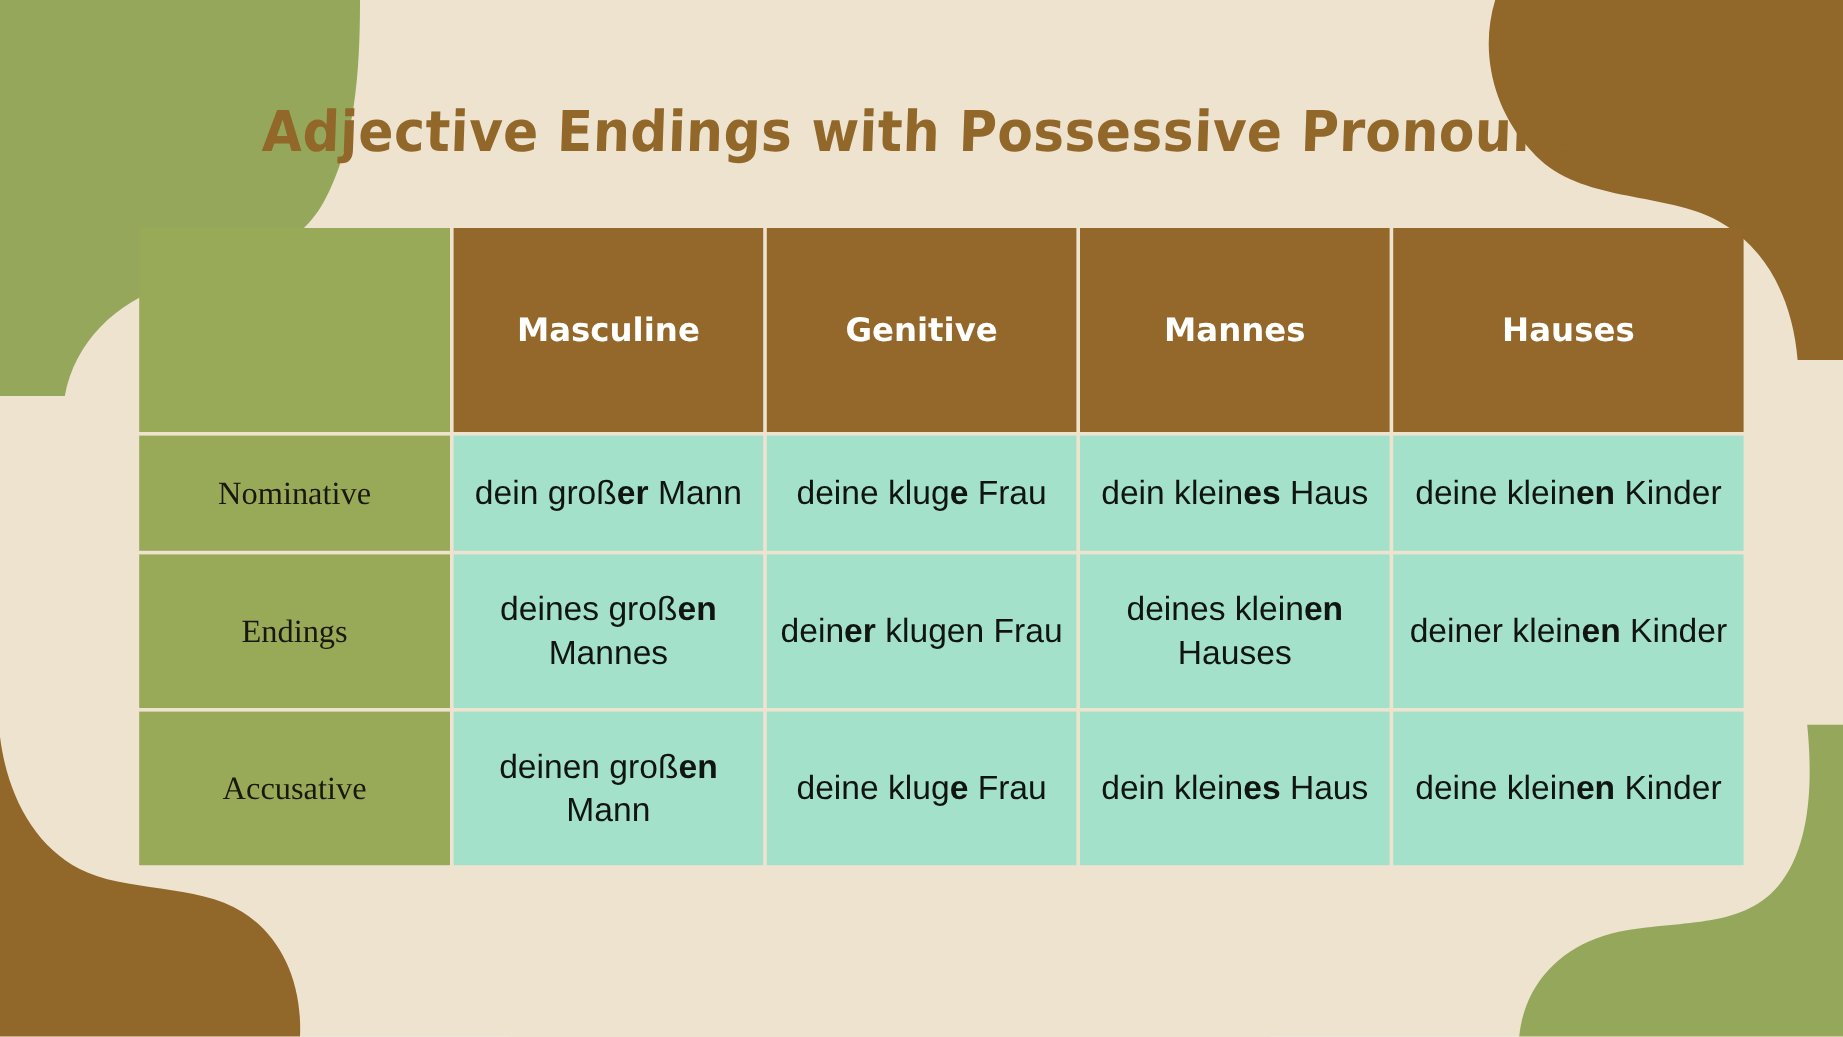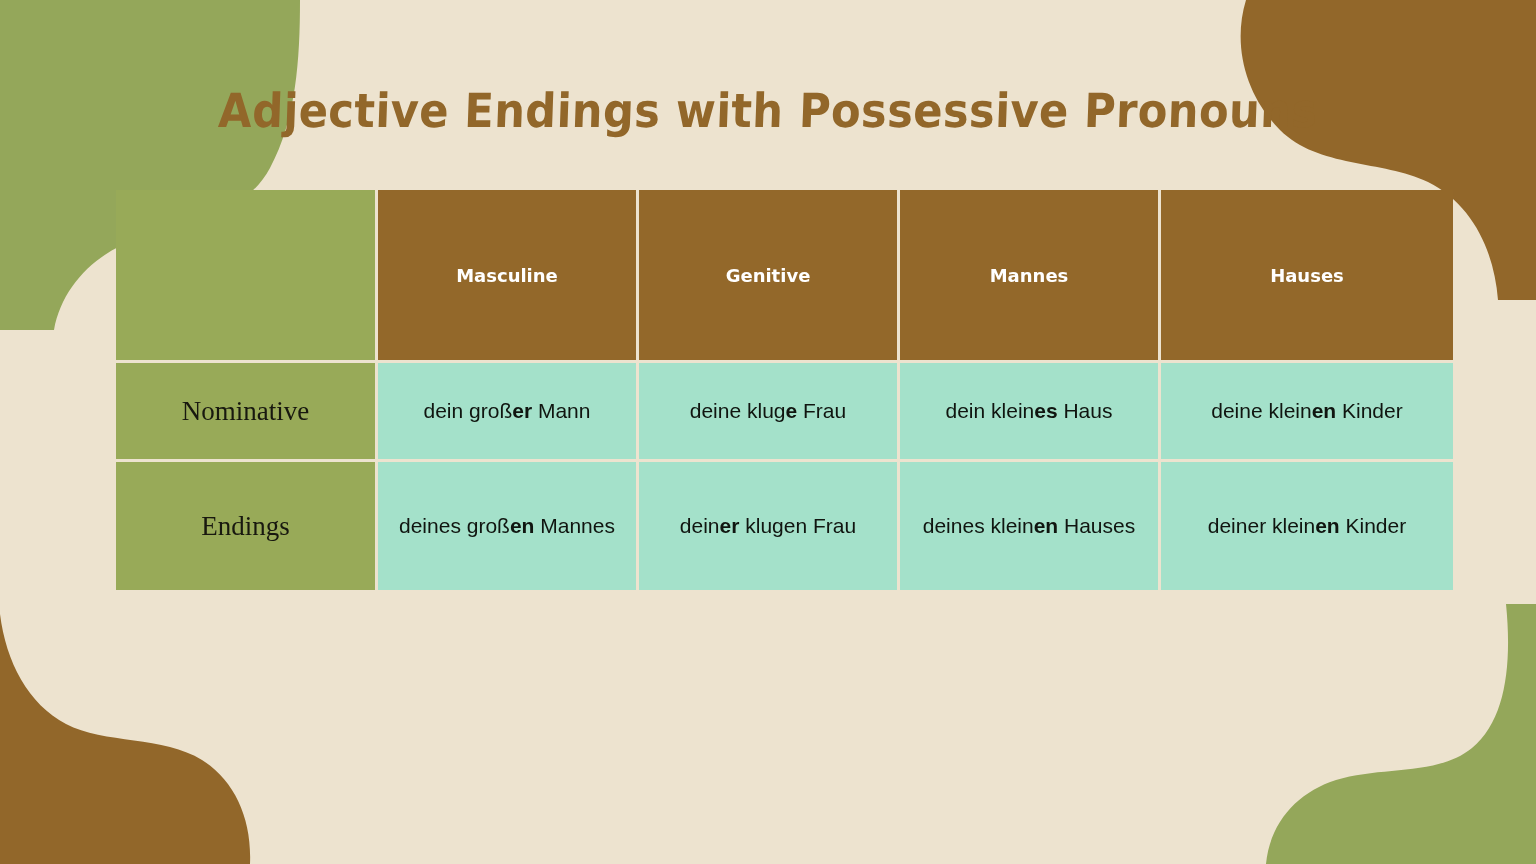--- a/index.html
+++ b/index.html
@@ -79,38 +79,38 @@
 
   
   .corner-cell {
     background: #98aa58;
     height: 170px;
   }
   
   .head-cell {
     background: #93682a;
     color: #ffffff;
-    font-size: 18px;
+    font-size: 27px;
     font-weight: bold;
     height: 170px;
     font-family: "DejaVu Sans", sans-serif;
   }
   
   .row-label {
     background: #98aa58;
     color: #18180f;
     font-size: 27px;
     font-weight: normal;
     font-family: Liberation Serif, serif;
   }
   
   .data-cell {
     background: #a4e1ca;
     color: #101510;
-    font-size: 21px;
+    font-size: 28px;
     line-height: 1.28;
     padding: 6px 10px !important;
   }
   .data-cell b { font-weight: bold; }
 
   tr.r1 .row-label, tr.r1 .data-cell { height: 84px; }
   tr.r2 .row-label, tr.r2 .data-cell,
   tr.r3 .row-label, tr.r3 .data-cell,
   tr.r4 .row-label, tr.r4 .data-cell { height: 116px; }
 </style>
@@ -175,17 +175,24 @@
           <td class="data-cell" data-cell="0.2">dein klein<b>es</b> Haus</td>
           <td class="data-cell" data-cell="0.3">deine klein<b>en</b> Kinder</td>
         </tr>
         <tr class="r2">
           <td class="row-label">Endings</td>
           <td class="data-cell" data-cell="1.0">deines groß<b>en</b> Mannes</td>
           <td class="data-cell" data-cell="1.1">dein<b>er</b> klugen Frau</td>
           <td class="data-cell" data-cell="1.2">deines klein<b>en</b> Hauses</td>
           <td class="data-cell" data-cell="1.3">deiner klein<b>en</b> Kinder</td>
         </tr>
+        <tr class="r4">
+          <td class="row-label">Accusative</td>
+          <td class="data-cell" data-cell="3.0">deinen groß<b>en</b> Mann</td>
+          <td class="data-cell" data-cell="3.1">deine klug<b>e</b> Frau</td>
+          <td class="data-cell" data-cell="3.2">dein klein<b>es</b> Haus</td>
+          <td class="data-cell" data-cell="3.3">deine klein<b>en</b> Kinder</td>
+        </tr>
       </tbody>
     </table>
   </div>
 
 </div>
 
 </body></html>

